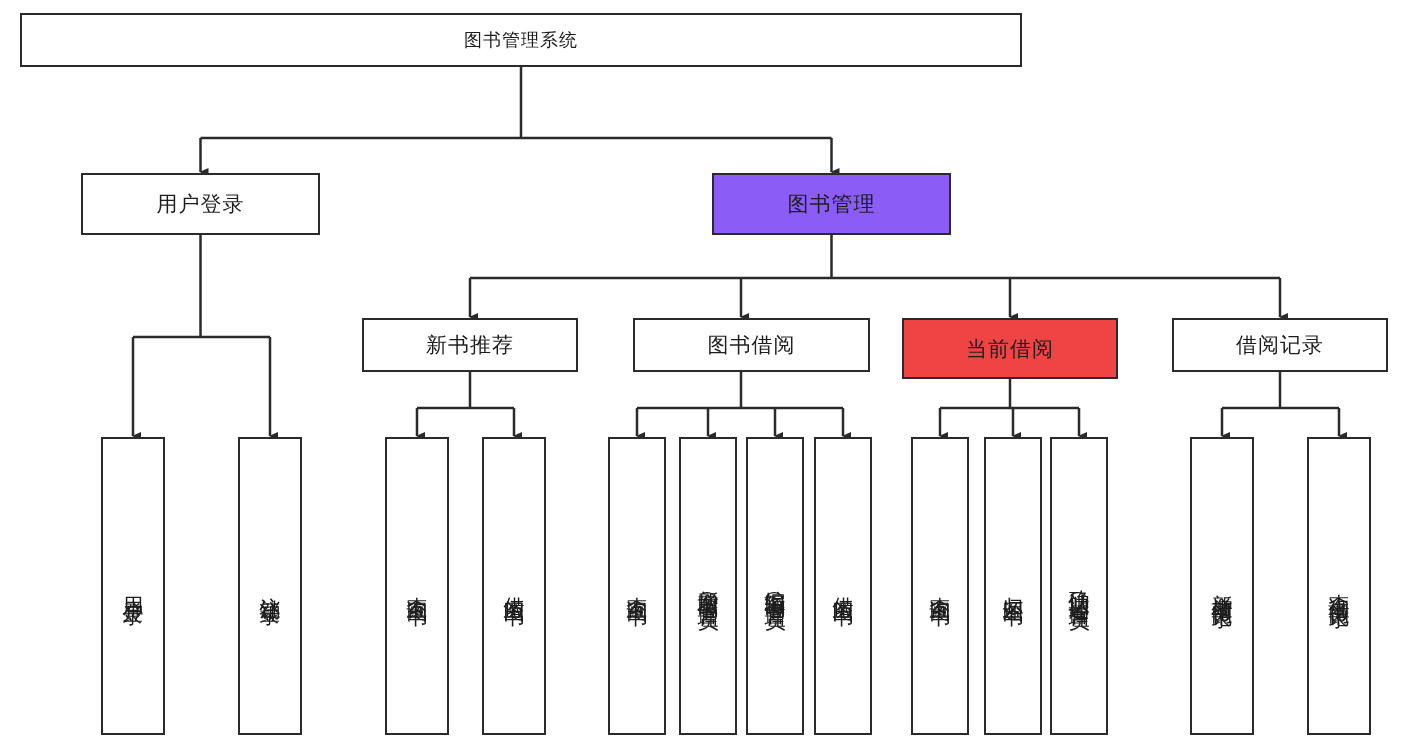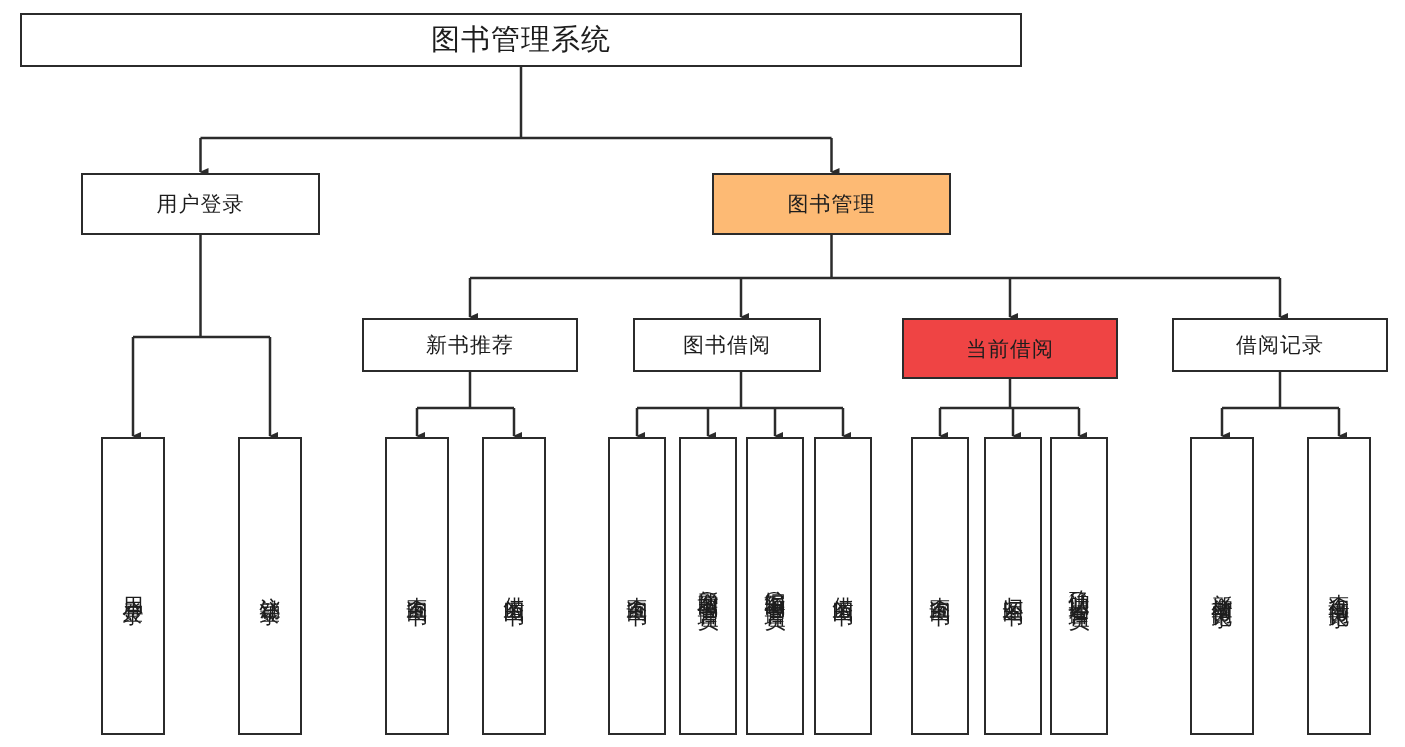--- a/index.html
+++ b/index.html
@@ -7,21 +7,21 @@
        font-family:"DejaVu Sans","Liberation Sans",sans-serif;}
   #stage{position:relative;width:1405px;height:747px;background:#fff;}
   #wires{position:absolute;left:0;top:0;width:1405px;height:747px;}
   .node{position:absolute;box-sizing:border-box;background:#ffffff;
         border:2px solid #2b2b2b;display:flex;align-items:center;
         justify-content:center;color:#1d1d1d;}
   .node.horiz{font-size:21px;letter-spacing:1px;}
   .node.vert{writing-mode:vertical-rl;text-orientation:upright;
              font-size:21px;letter-spacing:3px;line-height:1.05;
              padding:6px 0;white-space:nowrap;}
-  .node.root{font-size:29px;}
+  .node.root{font-size:18px;}
   .watermark{position:absolute;color:#b9b9b9;font-size:17px;
              letter-spacing:.5px;white-space:nowrap;}
 </style>
 </head>
 <body style="background: rgb(255, 255, 255);">
 
 <div id="stage">
   <svg id="wires" viewBox="0 0 1405 747" preserveAspectRatio="none">
     <defs>
       <marker id="arrowhead" markerWidth="9" markerHeight="9" refX="4" refY="8" orient="auto" markerUnits="userSpaceOnUse">
@@ -64,27 +64,27 @@
         <line x1="1339" y1="408" x2="1339" y2="436" stroke="#2b2b2b" stroke-width="2.5" marker-end="url(#arrowhead)"></line>
       </g>
   </svg>
   <div id="nodes">
       <div class="node horiz root" style="left: 20px; top: 13px; width: 1002px; height: 54px; border-color: rgb(43, 43, 43); background: rgb(255, 255, 255);">
         <span>图书管理系统</span>
       </div>
       <div class="node horiz" style="left: 81px; top: 173px; width: 239px; height: 62px; border-color: rgb(43, 43, 43); background: rgb(255, 255, 255);">
         <span>用户登录</span>
       </div>
-      <div class="node horiz" style="left: 712px; top: 173px; width: 239px; height: 62px; border-color: rgb(43, 43, 43); background: #fdba74;">
+      <div class="node horiz" style="left: 712px; top: 173px; width: 239px; height: 62px; border-color: rgb(43, 43, 43); background: #8b5cf6;">
         <span>图书管理</span>
       </div>
       <div class="node horiz" style="left: 362px; top: 318px; width: 216px; height: 54px; border-color: rgb(43, 43, 43); background: rgb(255, 255, 255); align-items: center;">
         <span>新书推荐</span>
       </div>
-      <div class="node horiz" style="left: 633px; top: 318px; width: 188px; height: 54px; border-color: rgb(43, 43, 43); background: rgb(255, 255, 255);">
+      <div class="node horiz" style="left: 633px; top: 318px; width: 237px; height: 54px; border-color: rgb(43, 43, 43); background: rgb(255, 255, 255);">
         <span>图书借阅</span>
       </div>
       <div class="node horiz" style="left: 902px; top: 318px; width: 216px; height: 61px; border-color: rgb(43, 43, 43); background: #ef4444;">
         <span>当前借阅</span>
       </div>
       <div class="node horiz" style="left: 1172px; top: 318px; width: 216px; height: 54px; border-color: rgb(43, 43, 43); background: rgb(255, 255, 255);">
         <span>借阅记录</span>
       </div>
       <div class="node vert" style="left: 101px; top: 437px; width: 64px; height: 298px; border-color: rgb(43, 43, 43); background: rgb(255, 255, 255);">
         <span>用户登录</span>

